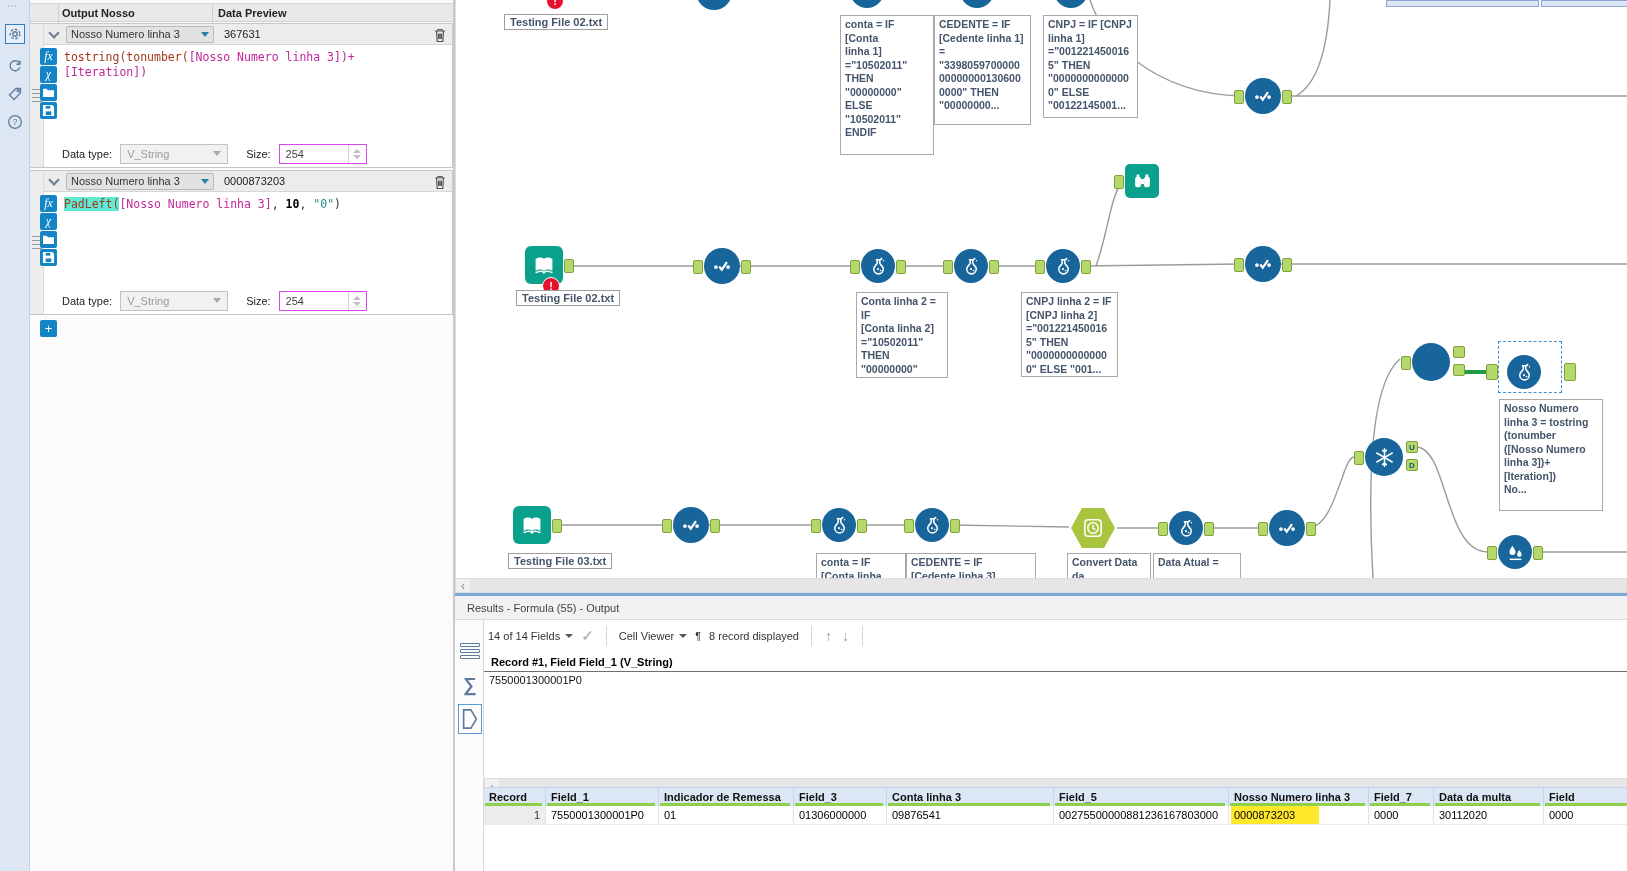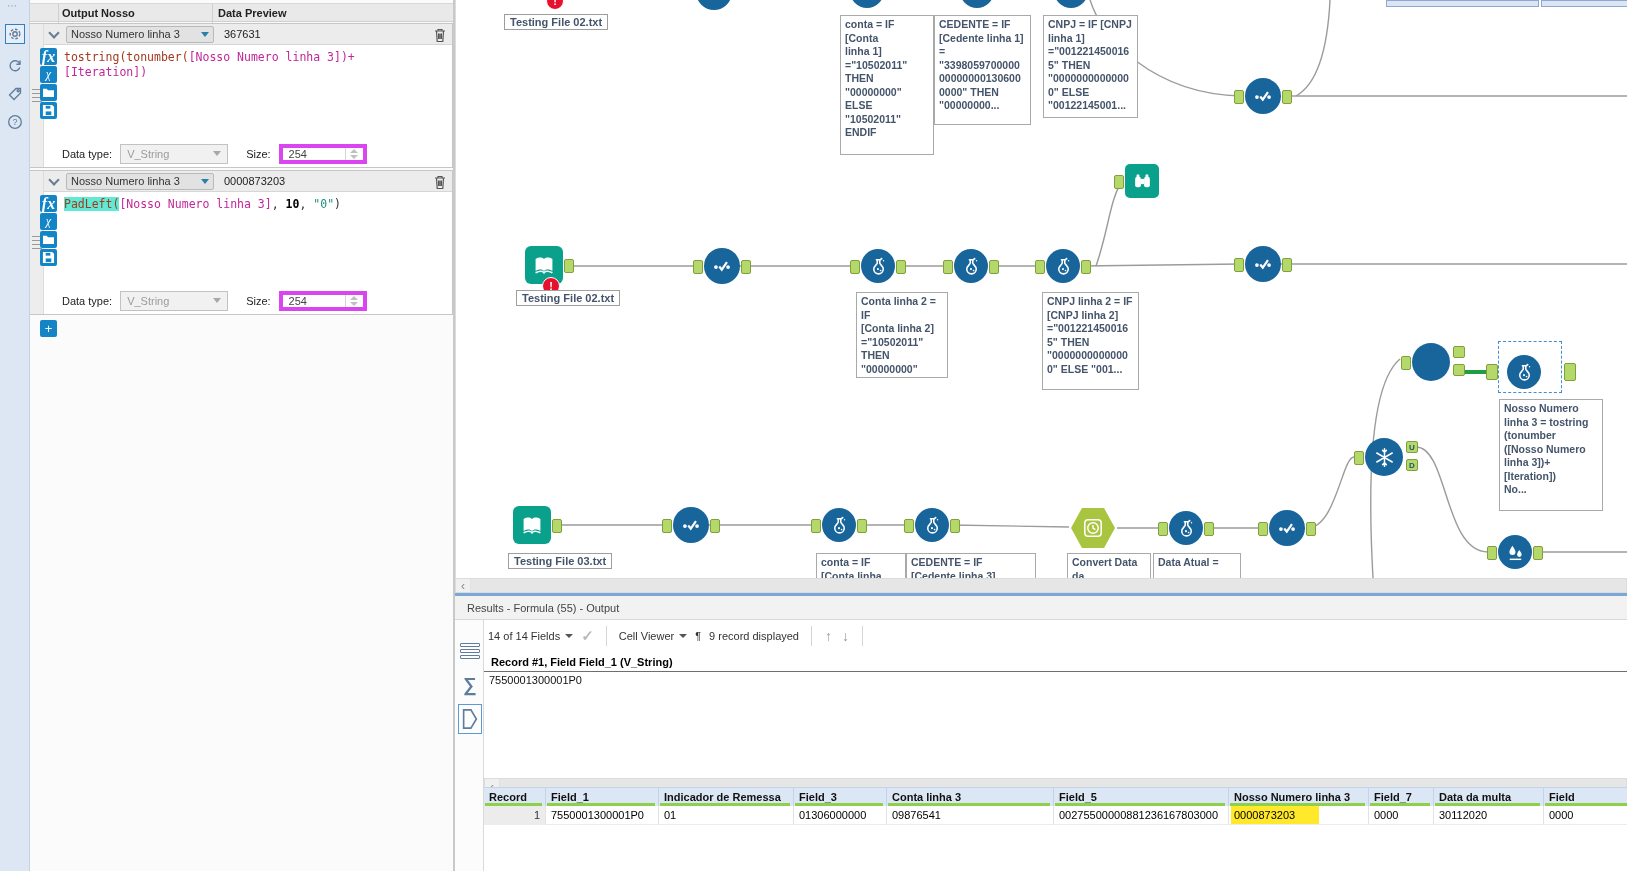--- a/index.html
+++ b/index.html
@@ -24,33 +24,33 @@
   .grip{position:absolute;left:2px;top:50%;margin-top:-10px;width:10px}
   .grip i{display:block;height:1px;background:#9a9a9a;margin:3px 0}
   .frow{position:absolute;left:14px;top:0;right:0;height:21px;background:#ececec;border-bottom:1px solid #d6d6d6;display:flex;align-items:center}
   .chev{width:8px;height:8px;border-right:2px solid #6b7c90;border-bottom:2px solid #6b7c90;transform:rotate(45deg);margin:0 8px 3px 6px}
   .fieldsel{width:148px;height:17px;background:#e2e2e2;border:1px solid #b9b9b9;border-radius:2px;display:flex;align-items:center;padding:0 4px;color:#333}
   .fieldsel .cap{margin-left:auto;width:0;height:0;border-left:4px solid transparent;border-right:4px solid transparent;border-top:5px solid #2a7fa8}
   .preview{margin-left:10px;color:#222}
   .trash{position:absolute;right:5px;top:3px}
   .btncol{position:absolute;left:10px;top:24px;width:17px}
   .bluebtn{width:17px;height:17px;background:#1385c6;border-radius:2px;margin-bottom:1px;display:flex;align-items:center;justify-content:center;color:#fff}
-  .bluebtn.fx{font-style:italic;font-weight:bold;font-size:16px;font-family:"Liberation Serif",serif}
+  .bluebtn.fx{font-style:italic;font-weight:normal;font-size:12px;font-family:"Liberation Serif",serif}
   .bluebtn.chi{font-style:italic;font-size:12px;font-family:"Liberation Serif",serif}
   .code{position:absolute;left:34px;top:26px;right:4px;font-family:"DejaVu Sans Mono",monospace;font-size:11.5px;line-height:15px;white-space:pre-wrap;word-break:break-all}
   .c-fn{color:#a33a1f}
   .c-var{color:#c02798}
   .c-num{color:#000;font-weight:bold}
   .c-str{color:#1e8e7e}
   .c-hl{background:#5eead4}
   .ftype{position:absolute;left:14px;right:0;bottom:0;height:27px;display:flex;align-items:center}
   .ftype .lab{margin-left:18px;color:#222}
   .dsel{width:108px;height:20px;background:#f1f1f1;border:1px solid #c2c2c2;color:#9b9b9b;display:flex;align-items:center;padding:0 6px;margin-left:8px}
   .dsel .cap{margin-left:auto;width:0;height:0;border-left:4px solid transparent;border-right:4px solid transparent;border-top:5px solid #a8a8a8}
-  .sizein{width:88px;height:20px;background:#fff;border:4px solid #d946ef;display:flex;align-items:center;padding-left:6px;margin-left:8px;position:relative;color:#444}
+  .sizein{width:88px;height:20px;background:#fff;border:1px solid #d946ef;display:flex;align-items:center;padding-left:6px;margin-left:8px;position:relative;color:#444}
   .spin{position:absolute;right:0;top:0;bottom:0;width:18px;border-left:1px solid #d5d5d5;display:flex;flex-direction:column;align-items:center;justify-content:center}
   .spin b{width:0;height:0;border-left:4px solid transparent;border-right:4px solid transparent}
   .spin .u{border-bottom:4px solid #c0c0c0;margin-bottom:2px}
   .spin .d{border-top:4px solid #c0c0c0}
   #addbtn{position:absolute;left:10px;top:320px;width:17px;height:17px;background:#1385c6;border-radius:2px;color:#fff;font-size:13px;display:flex;align-items:center;justify-content:center}
 
   #splitv{position:absolute;left:453px;top:0;width:2px;height:871px;background:#c9c9c9}
 
   
   #canvas{position:absolute;left:455px;top:0;width:1172px;height:578px;background:#fff;overflow:hidden;border-left:1px solid #dcdcdc}
@@ -383,21 +383,21 @@
           <circle cx="15.5" cy="11" r="1.7" fill="#fff"></circle>
           <path d="M7.5 10.5 l2.3 2.9 L14.5 6.5" stroke="#fff" stroke-width="2" fill="none"></path>
         </svg>
   </div>
   <div class="ann" style="left:400px;top:292px;width:92px;height:86px">Conta linha 2 = IF
 [Conta linha 2]
 ="10502011"
 THEN "00000000"
 ELSE "10502011"
 EN...</div>
-  <div class="ann" style="left:586px;top:292px;width:97px;height:98px">CNPJ linha 2 = IF
+  <div class="ann" style="left:565px;top:292px;width:97px;height:85px">CNPJ linha 2 = IF
 [CNPJ linha 2]
 ="001221450016
 5" THEN
 "0000000000000
 0" ELSE "001...</div>
 
   <div class="tool sq aout" style="left:57px;top:506px;width:38px;height:38px">
     <svg width="24" height="24" viewBox="0 0 20 20">
           <path d="M3 5 C6 3 9 3.5 10 5 L10 15 C9 13.5 6 13 3 15 Z" fill="#fff"></path>
           <path d="M17 5 C14 3 11 3.5 10 5 L10 15 C11 13.5 14 13 17 15 Z" fill="#fff"></path>
@@ -532,21 +532,21 @@
           <span>14 of 14 Fields</span>
           <span class="capd"></span>
         </span>
     <span class="it gcheck">✓</span>
     <span class="tdiv"></span>
     <span class="it">
           <span>Cell Viewer</span>
           <span class="capd"></span>
         </span>
     <span class="it">¶</span>
-    <span class="it">9 record displayed</span>
+    <span class="it">8 record displayed</span>
     <span class="tdiv"></span>
     <span class="garr">↑</span>
     <span class="garr">↓</span>
     <span class="tdiv"></span>
   </div>
   <div id="rec-head">
         <span>Record #1, Field Field_1 (V_String)</span>
       </div>
   <div id="cell-val"><span>7550001300001P0</span></div>
 </div>

